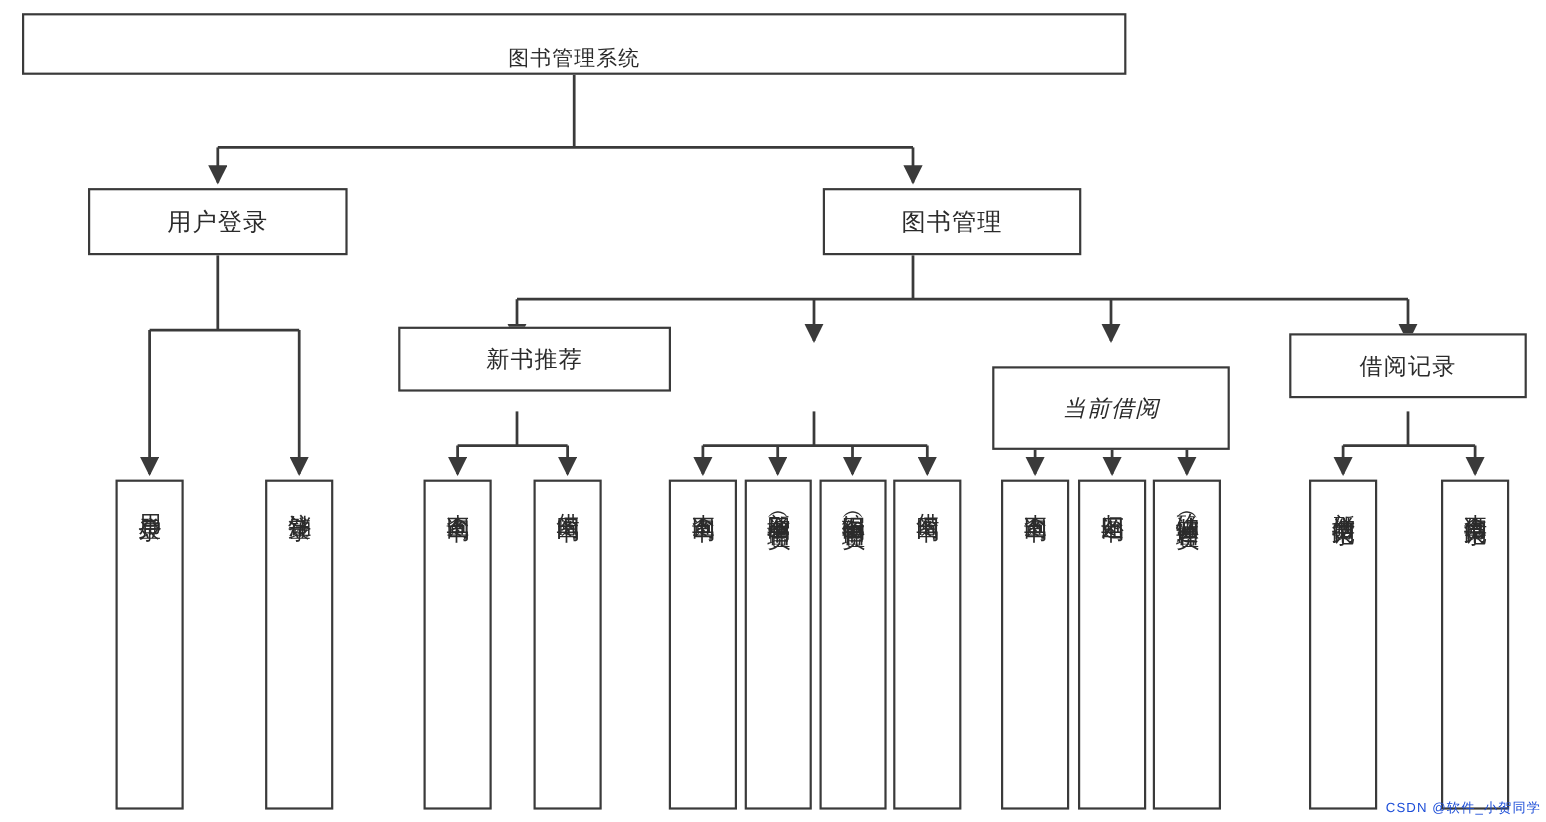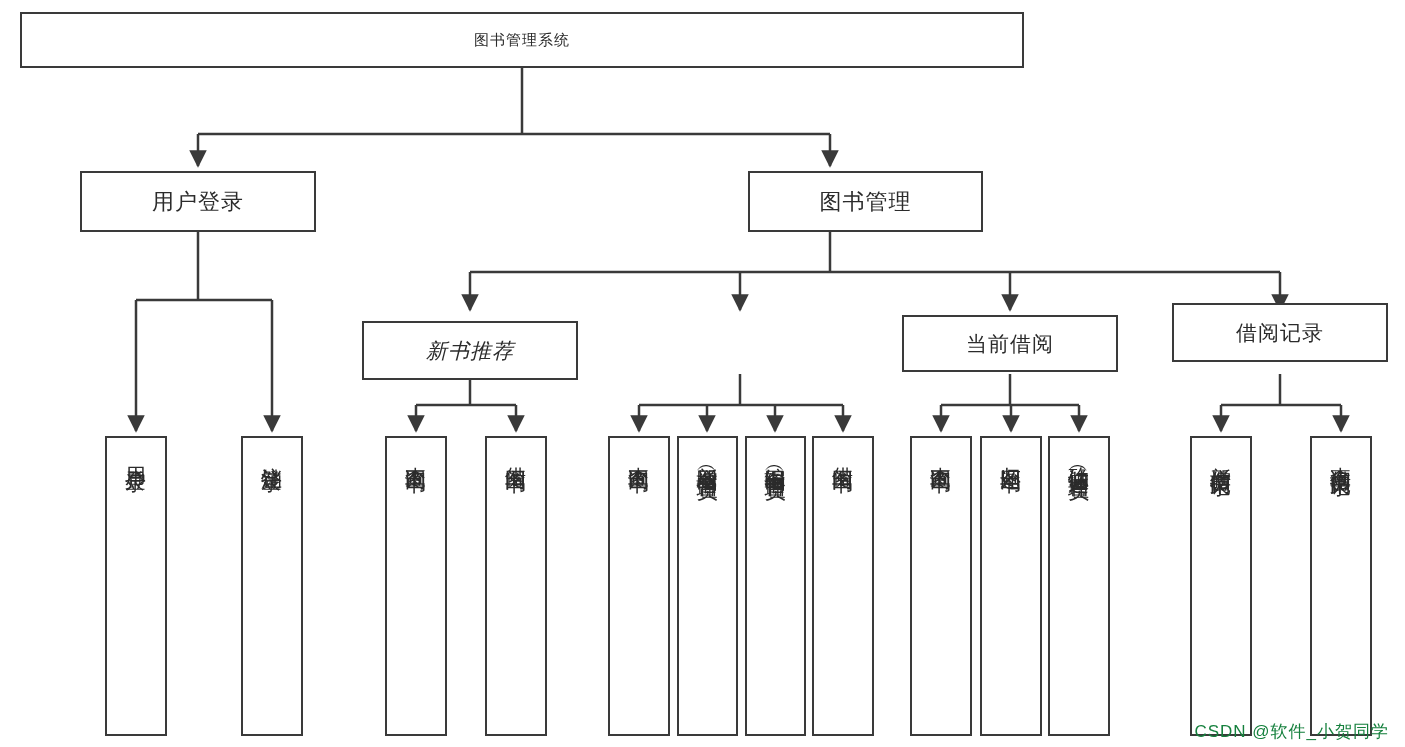--- a/index.html
+++ b/index.html
@@ -29,21 +29,22 @@
     position: absolute;
     box-sizing: border-box;
     background: #ffffff;
     border: 2px solid #3a3a3a;
     display: flex;
     align-items: center;
     justify-content: center;
     color: #2b2b2b;
   }
   .node-root {
-    font-size: 15px;
+    font-size: 19px;
+    align-items: flex-end;
   }
   .node-l2 {
     font-size: 22px;
   }
   .node-l3 {
     font-size: 21px;
   }
   .node-leaf {
     font-size: 21px;
     align-items: flex-start;
@@ -55,24 +56,24 @@
     letter-spacing: 2px;
     line-height: 1;
     white-space: nowrap;
   }
   .htext {
     white-space: nowrap;
     letter-spacing: 1px;
   }
   .watermark {
     position: absolute;
-    right: 16px;
+    right: 4px;
     bottom: 4px;
-    font-size: 17px;
-    color: #15803d;
+    font-size: 12px;
+    color: #1d4ed8;
     letter-spacing: 1px;
     white-space: nowrap;
   }
 </style>
 </head>
 <body>
 
 <div id="canvas">
 
   <svg class="edges" viewBox="0 0 1405 747">
@@ -129,24 +130,24 @@
     <span class="htext">图书管理系统</span>
   </div>
 
   <div class="node node-l2" style="left:80px; top:171px; width:236px; height:61px;">
     <span class="htext">用户登录</span>
   </div>
   <div class="node node-l2" style="left:712px; top:171px; width:235px; height:61px;margin-left:36px;">
     <span class="htext">图书管理</span>
   </div>
 
-  <div class="node node-l3" style="left:362px; top:321px; width:216px; height:59px;font-style:italic;">
+  <div class="node node-l3" style="left:362px; top:297px; width:248px; height:59px;">
     <span class="htext">新书推荐</span>
   </div>
-  <div class="node node-l3" style="left:902px; top:315px; width:216px; height:57px;">
+  <div class="node node-l3" style="left:902px; top:333px; width:216px; height:76px;font-style:italic;">
     <span class="htext">当前借阅</span>
   </div>
   <div class="node node-l3" style="left:1172px; top:303px; width:216px; height:59px;">
     <span class="htext">借阅记录</span>
   </div>
 
   <div class="node node-leaf" style="left:105px; top:436px; width:62px; height:300px;">
     <span class="vtext">用户登录</span>
   </div>
   <div class="node node-leaf" style="left:241px; top:436px; width:62px; height:300px;">

